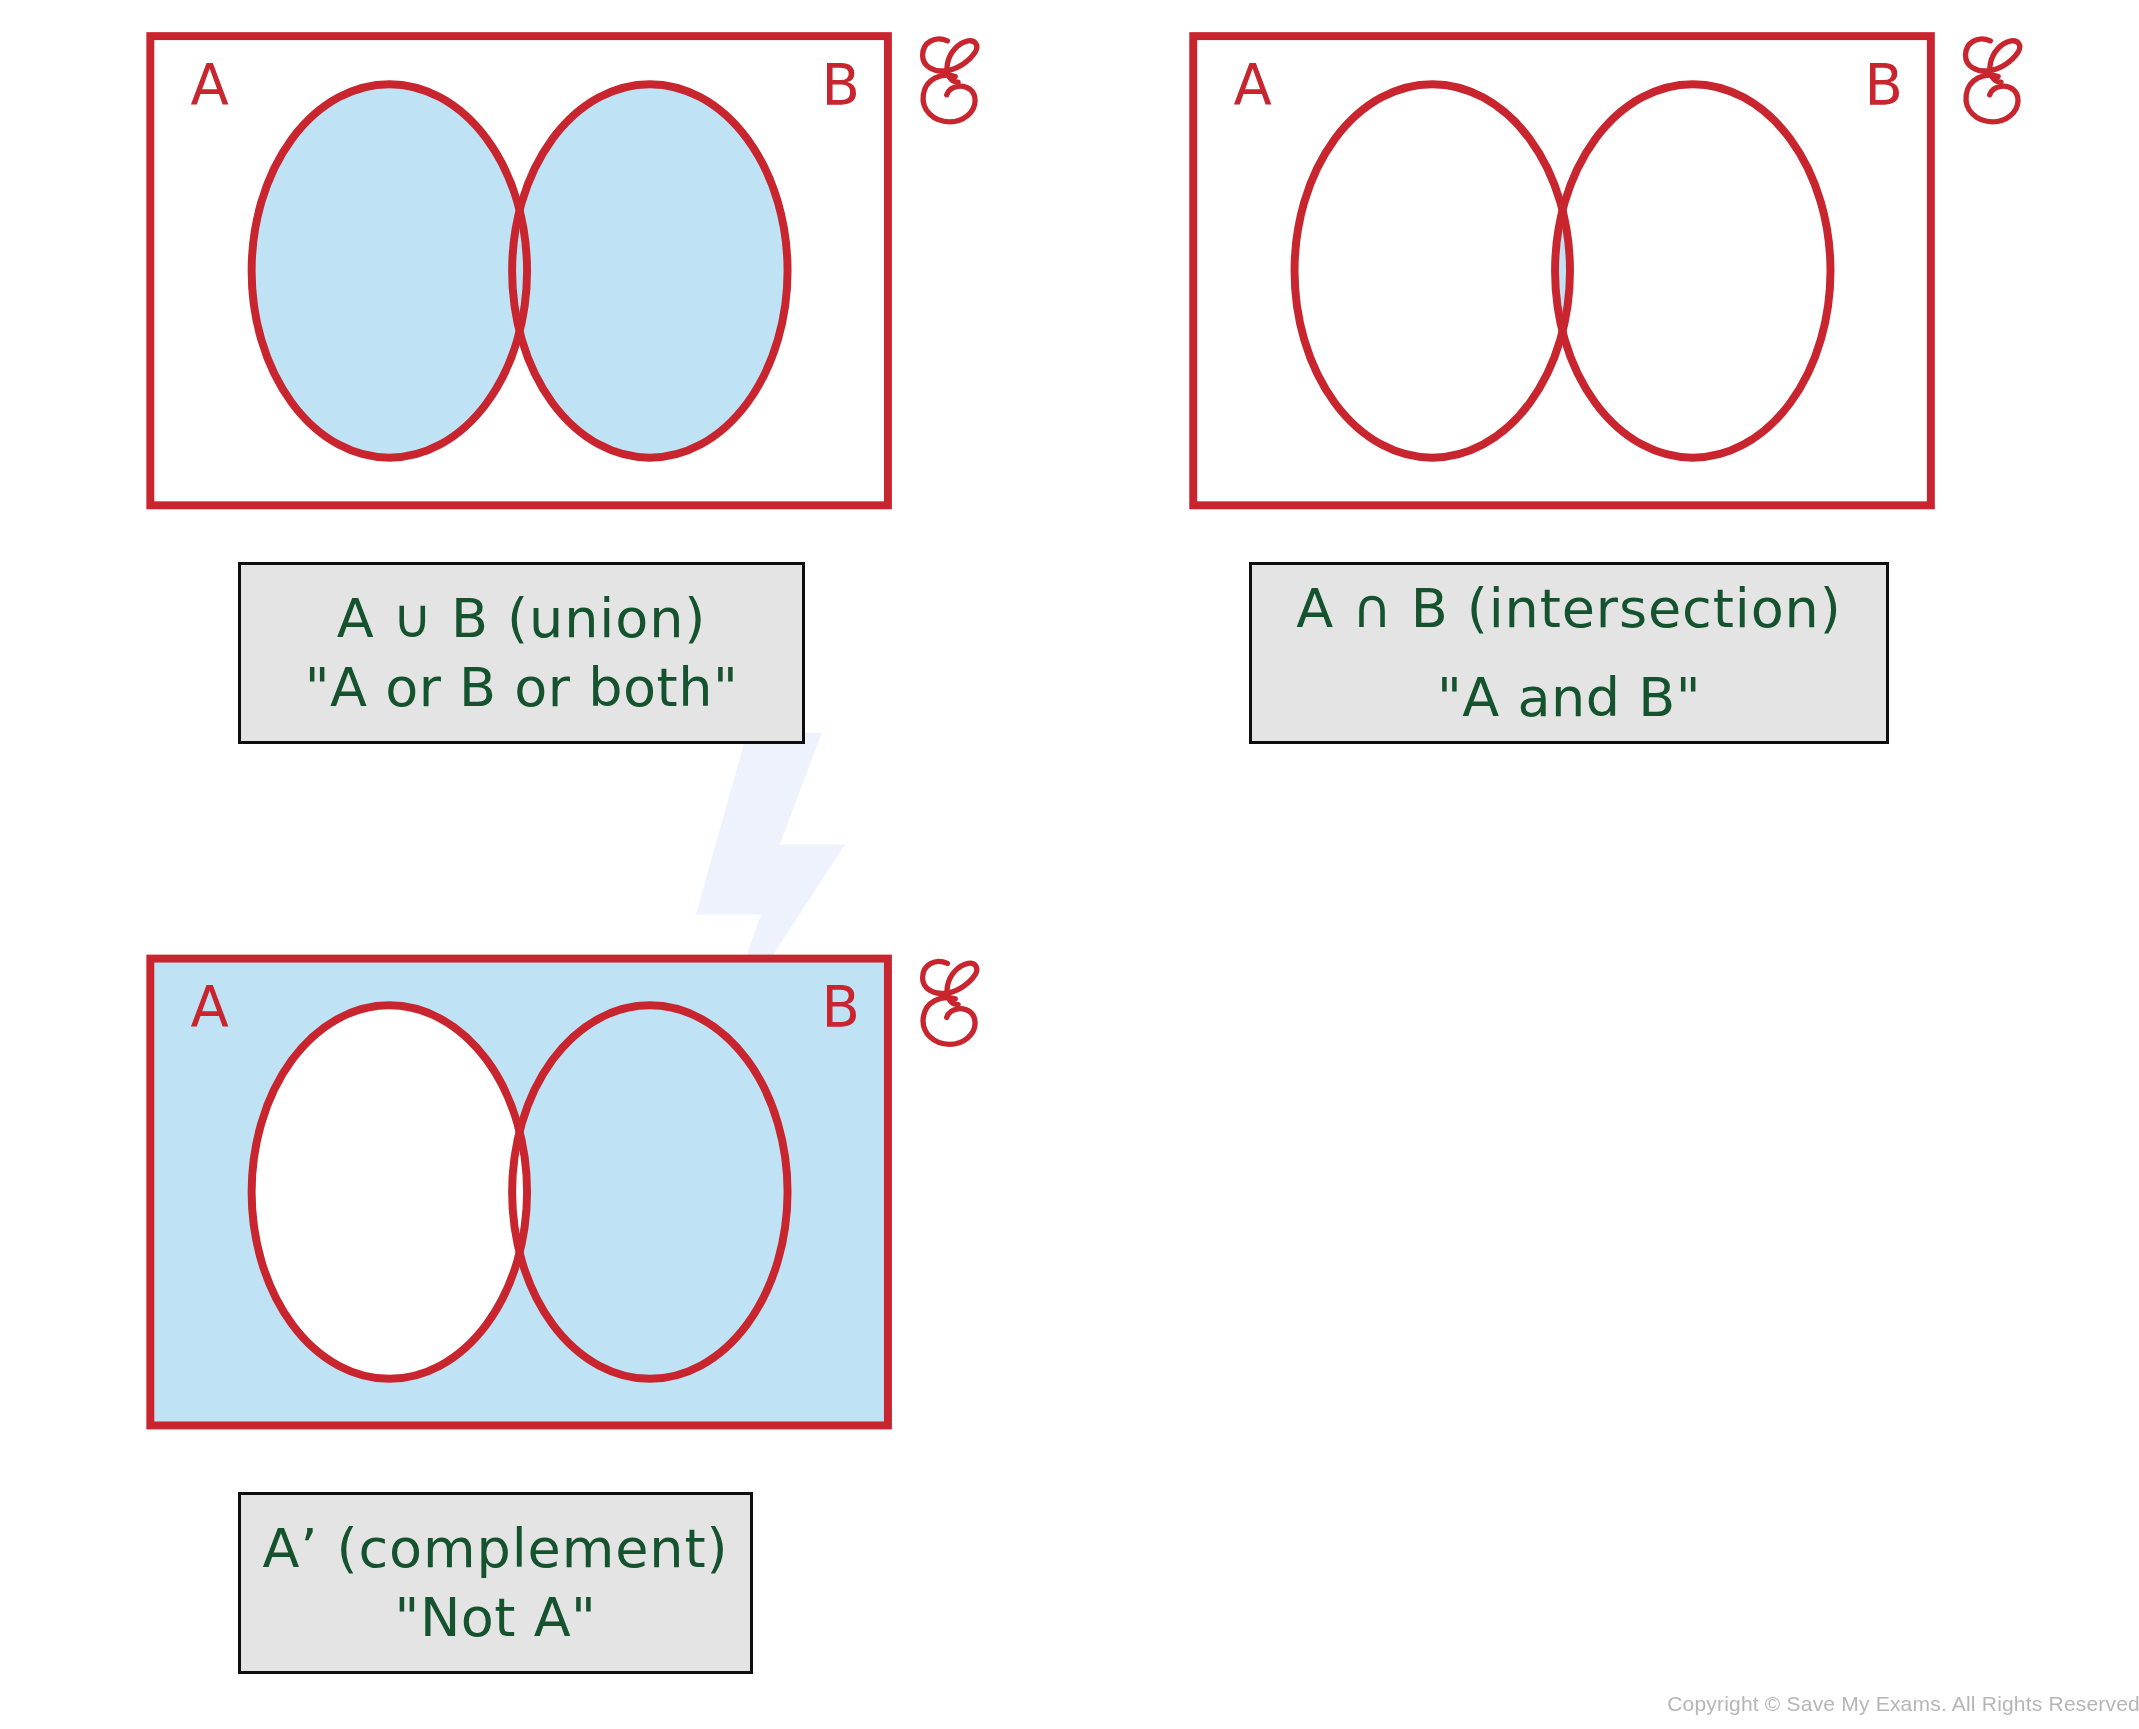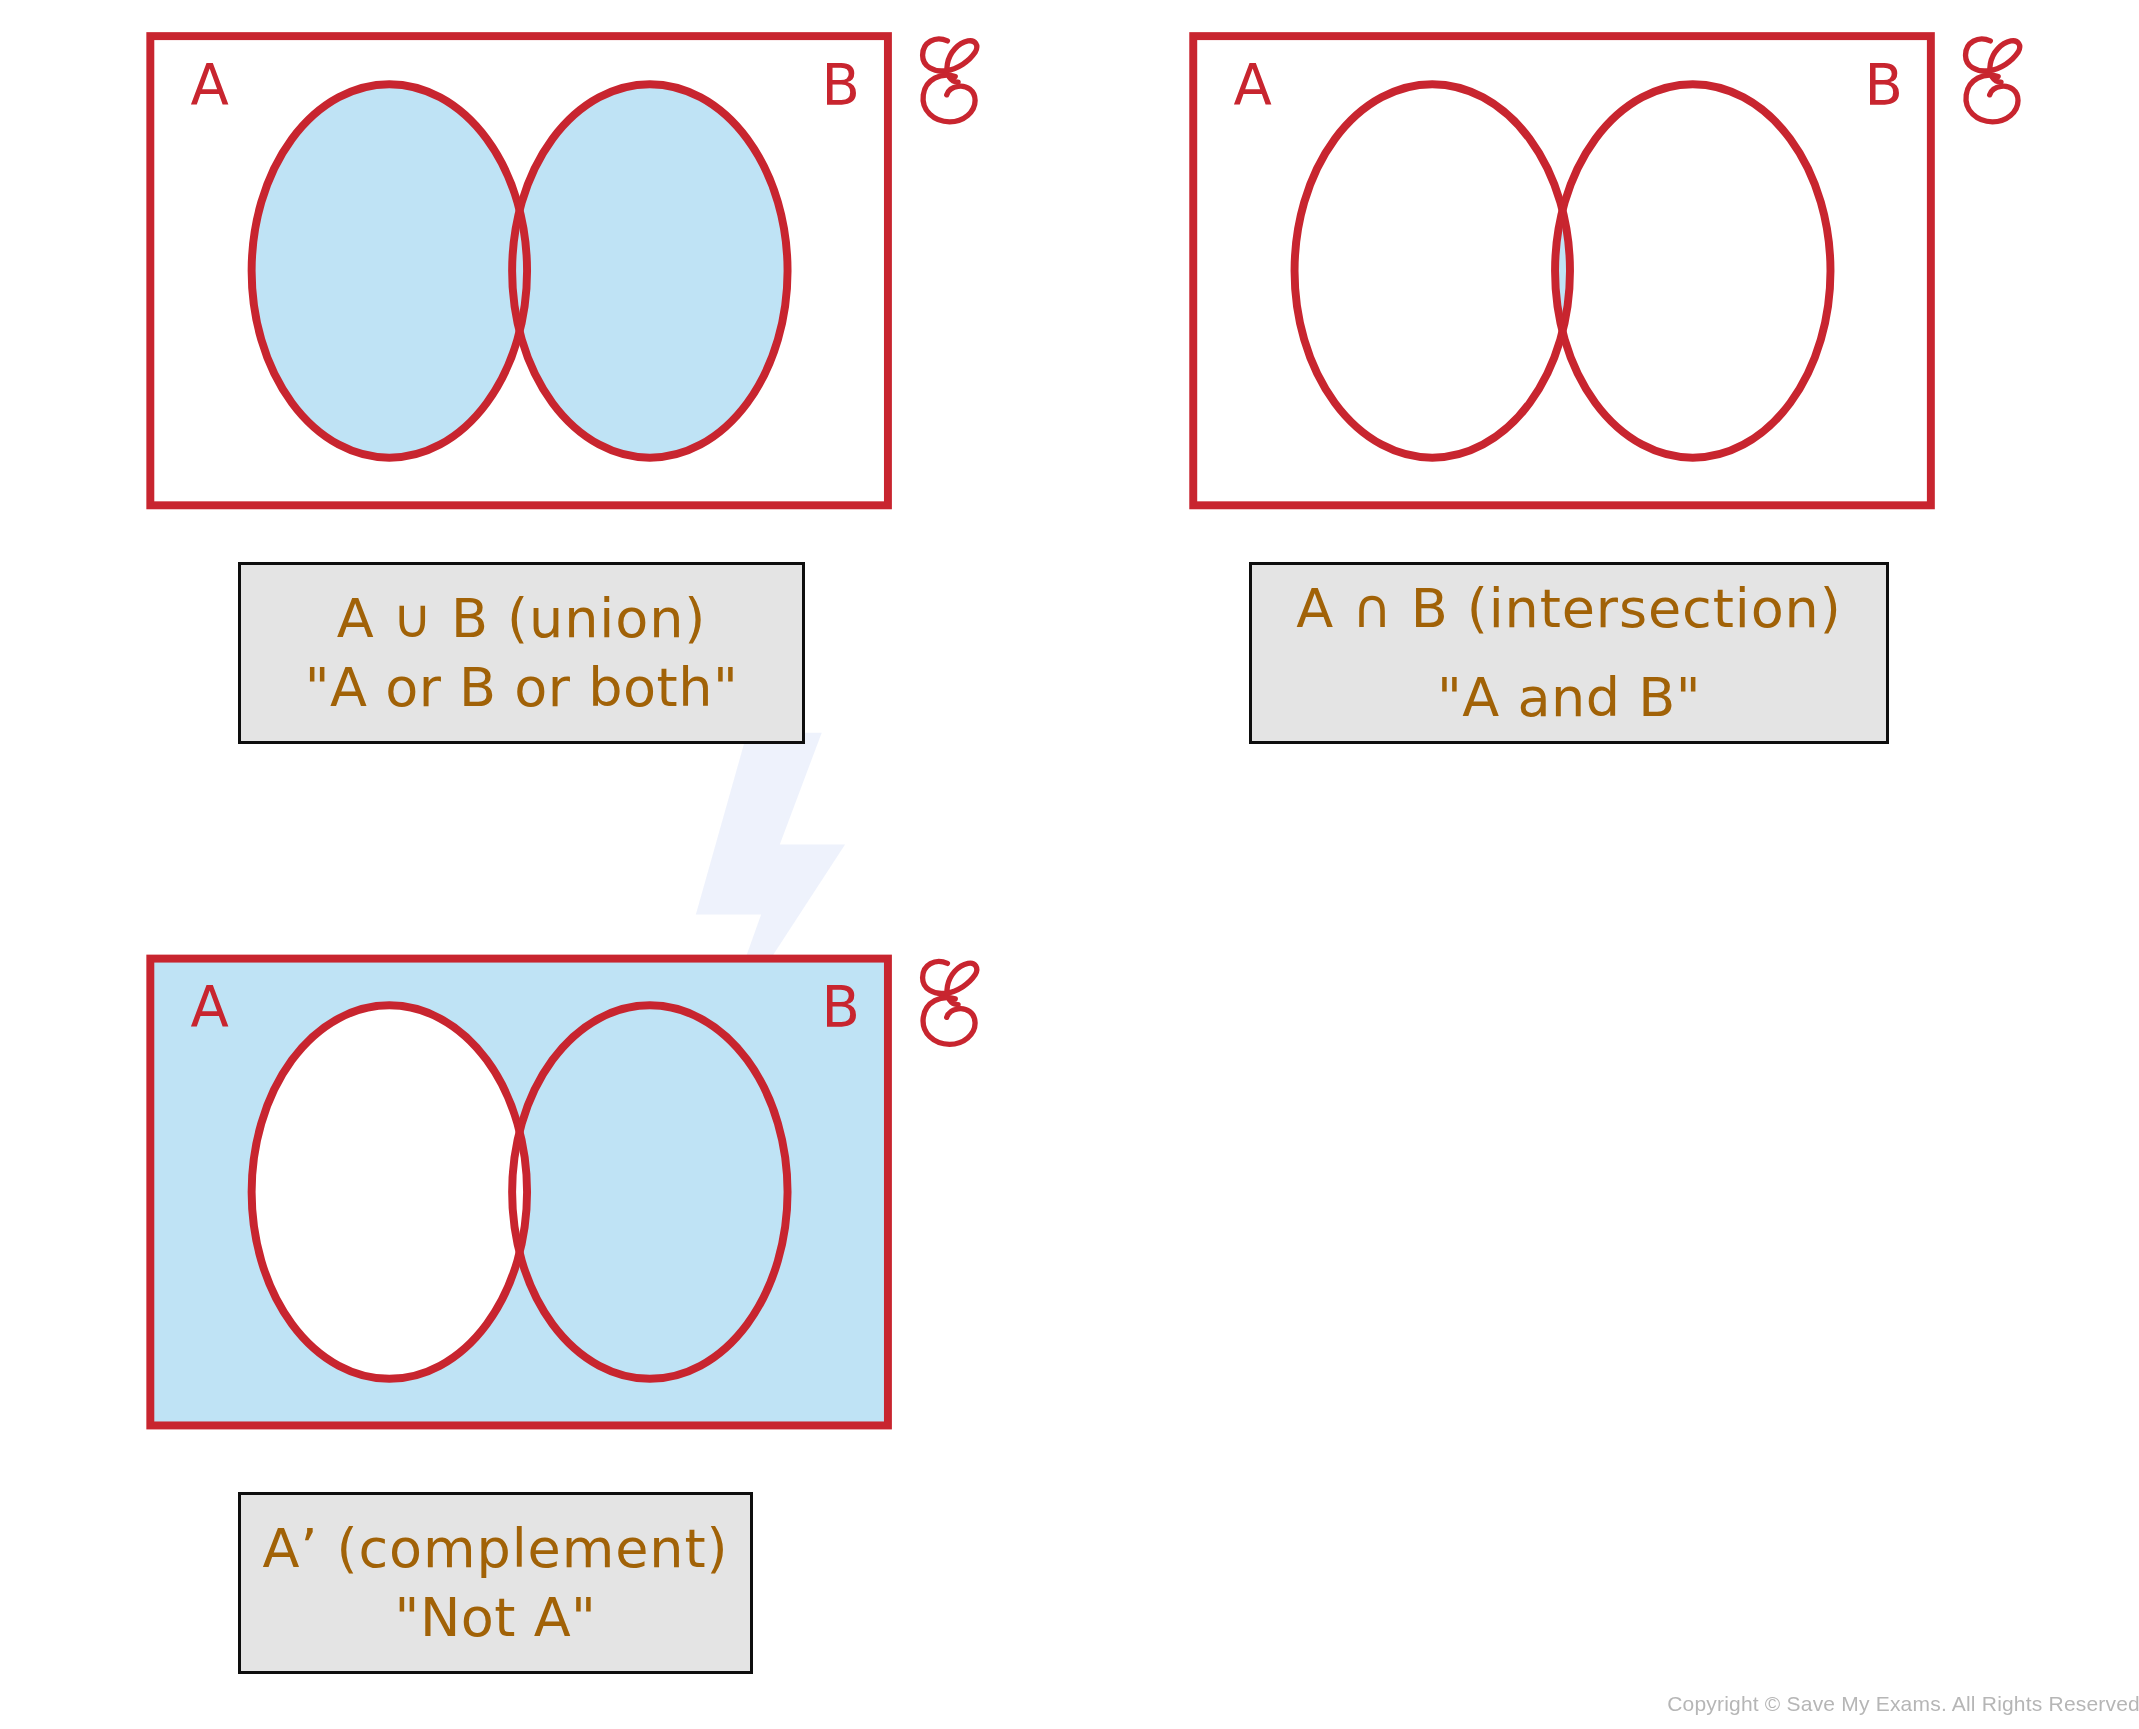--- a/index.html
+++ b/index.html
@@ -56,21 +56,21 @@
     position: absolute;
     background: #e4e4e4;
     border: 3.3px solid #0e0e0e;
     box-sizing: border-box;
     display: flex;
     flex-direction: column;
     align-items: center;
     justify-content: center;
   }
   .label-line {
-    color: #a16207;
+    color: #14532d;
     font-family: "DejaVu Sans", sans-serif;
     font-size: 54px;
     line-height: 1.28;
     letter-spacing: 0.9px;
     white-space: pre;
     text-align: center;
     font-weight: 400;
   }
   .label-line.l2 { letter-spacing: 0.5px; }
 

